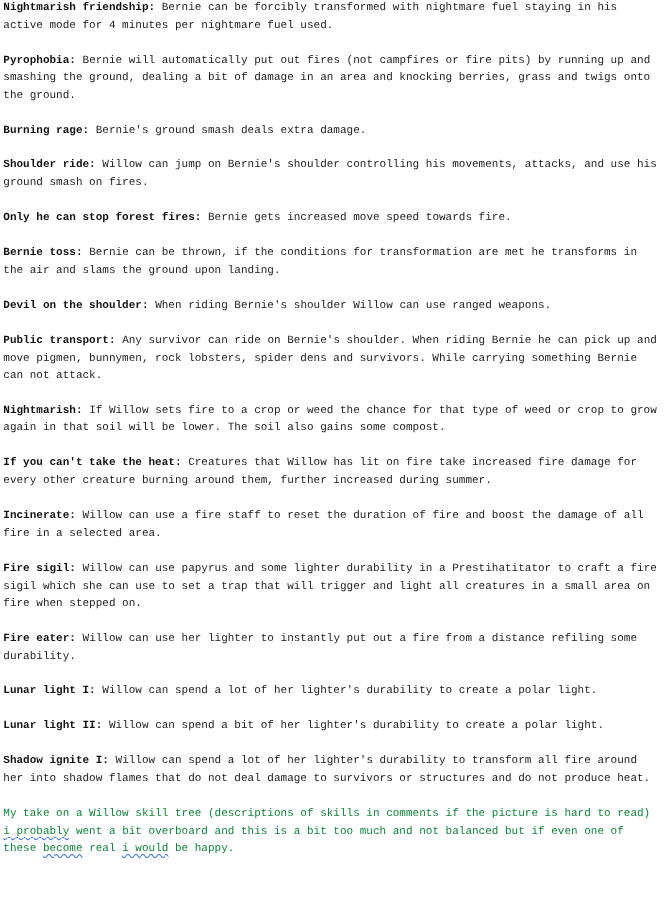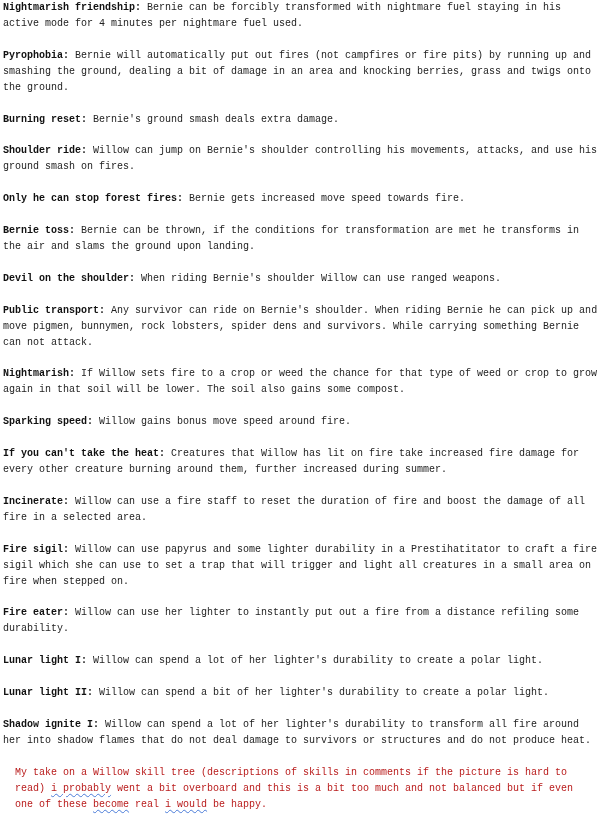--- a/index.html
+++ b/index.html
@@ -27,43 +27,42 @@
       margin: 0 0 15.8px 0;
     }
     .term {
       font-weight: bold;
       color: #111111;
     }
     .desc {
       color: #222222;
     }
     .closing {
-      margin: 12px;
-      color: #b91c1c;
+      margin: 0;
+      color: #15803d;
     }
     .spell {
       text-decoration: underline wavy #4a7bd8;
       text-decoration-thickness: 1px;
       text-underline-offset: 2px;
     }
   </style>
 </head>
 <body>
 
 <div class="doc">
   <p class="para"><span class="term">Nightmarish friendship:</span> <span class="desc">Bernie can be forcibly transformed with nightmare fuel staying in his active mode for 4 minutes per nightmare fuel used.</span></p>
   <p class="para"><span class="term">Pyrophobia:</span> <span class="desc">Bernie will automatically put out fires (not campfires or fire pits) by running up and smashing the ground, dealing a bit of damage in an area and knocking berries, grass and twigs onto the ground.</span></p>
-  <p class="para"><span class="term">Burning reset:</span> <span class="desc">Bernie's ground smash deals extra damage.</span></p>
+  <p class="para"><span class="term">Burning rage:</span> <span class="desc">Bernie's ground smash deals extra damage.</span></p>
   <p class="para"><span class="term">Shoulder ride:</span> <span class="desc">Willow can jump on Bernie's shoulder controlling his movements, attacks, and use his ground smash on fires.</span></p>
   <p class="para"><span class="term">Only he can stop forest fires:</span> <span class="desc">Bernie gets increased move speed towards fire.</span></p>
   <p class="para"><span class="term">Bernie toss:</span> <span class="desc">Bernie can be thrown, if the conditions for transformation are met he transforms in the air and slams the ground upon landing.</span></p>
   <p class="para"><span class="term">Devil on the shoulder:</span> <span class="desc">When riding Bernie's shoulder Willow can use ranged weapons.</span></p>
   <p class="para"><span class="term">Public transport:</span> <span class="desc">Any survivor can ride on Bernie's shoulder. When riding Bernie he can pick up and move pigmen, bunnymen, rock lobsters, spider dens and survivors. While carrying something Bernie can not attack.</span></p>
   <p class="para"><span class="term">Nightmarish:</span> <span class="desc">If Willow sets fire to a crop or weed the chance for that type of weed or crop to grow again in that soil will be lower. The soil also gains some compost.</span></p>
-  <p class="para"><span class="term">Sparking speed:</span> <span class="desc">Willow gains bonus move speed around fire.</span></p>
   <p class="para"><span class="term">If you can't take the heat:</span> <span class="desc">Creatures that Willow has lit on fire take increased fire damage for every other creature burning around them, further increased during summer.</span></p>
   <p class="para"><span class="term">Incinerate:</span> <span class="desc">Willow can use a fire staff to reset the duration of fire and boost the damage of all fire in a selected area.</span></p>
   <p class="para"><span class="term">Fire sigil:</span> <span class="desc">Willow can use papyrus and some lighter durability in a Prestihatitator to craft a fire sigil which she can use to set a trap that will trigger and light all creatures in a small area on fire when stepped on.</span></p>
   <p class="para"><span class="term">Fire eater:</span> <span class="desc">Willow can use her lighter to instantly put out a fire from a distance refiling some durability.</span></p>
   <p class="para"><span class="term">Lunar light I:</span> <span class="desc">Willow can spend a lot of her lighter's durability to create a polar light.</span></p>
   <p class="para"><span class="term">Lunar light II:</span> <span class="desc">Willow can spend a bit of her lighter's durability to create a polar light.</span></p>
   <p class="para"><span class="term">Shadow ignite I:</span> <span class="desc">Willow can spend a lot of her lighter's durability to transform all fire around her into shadow flames that do not deal damage to survivors or structures and do not produce heat.</span></p>
   <p class="closing"><span>My take on a Willow skill tree (descriptions of skills in comments if the picture is hard to read) </span><span class="spell">i probably</span><span> went a bit overboard and this is a bit too much and not balanced but if even one of these </span><span class="spell">become</span><span> real </span><span class="spell">i would</span><span> be happy.</span></p>
 </div>
 

